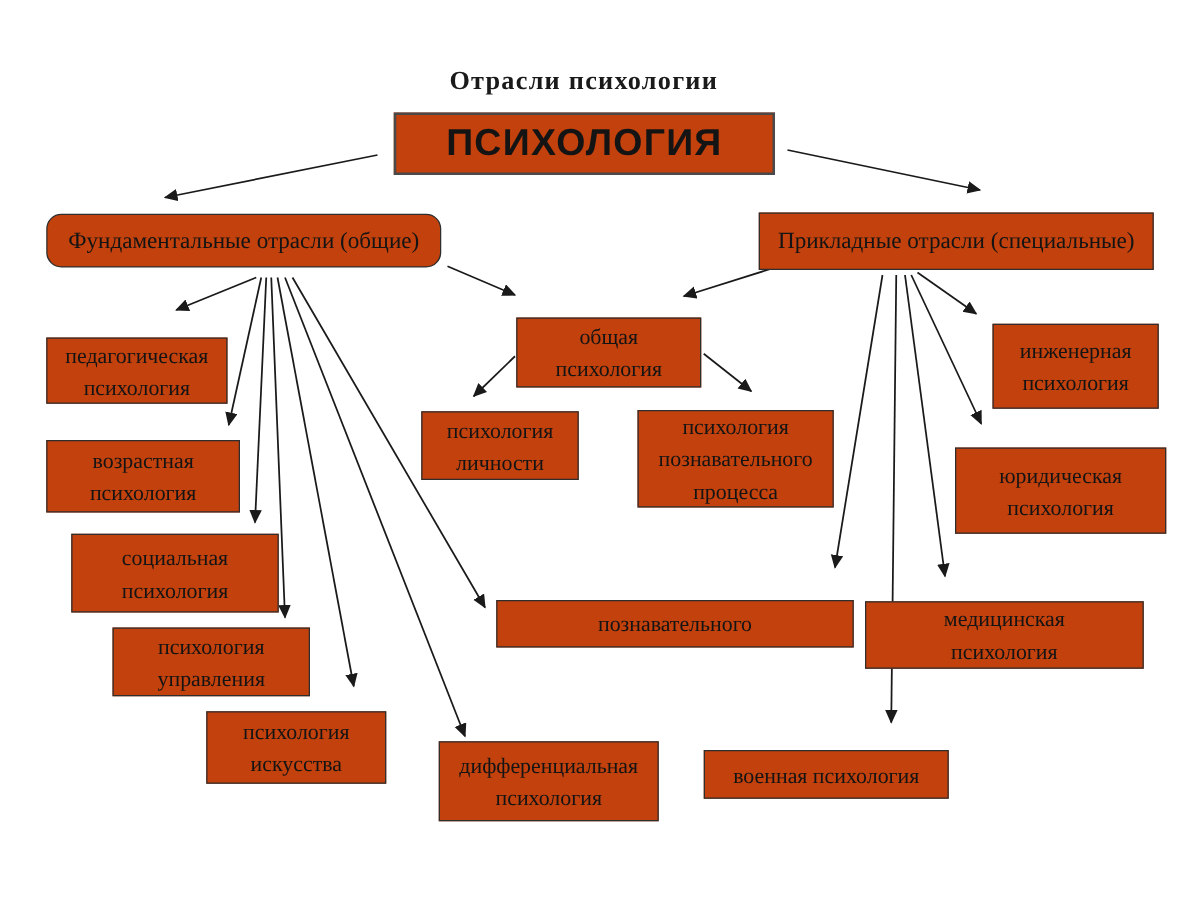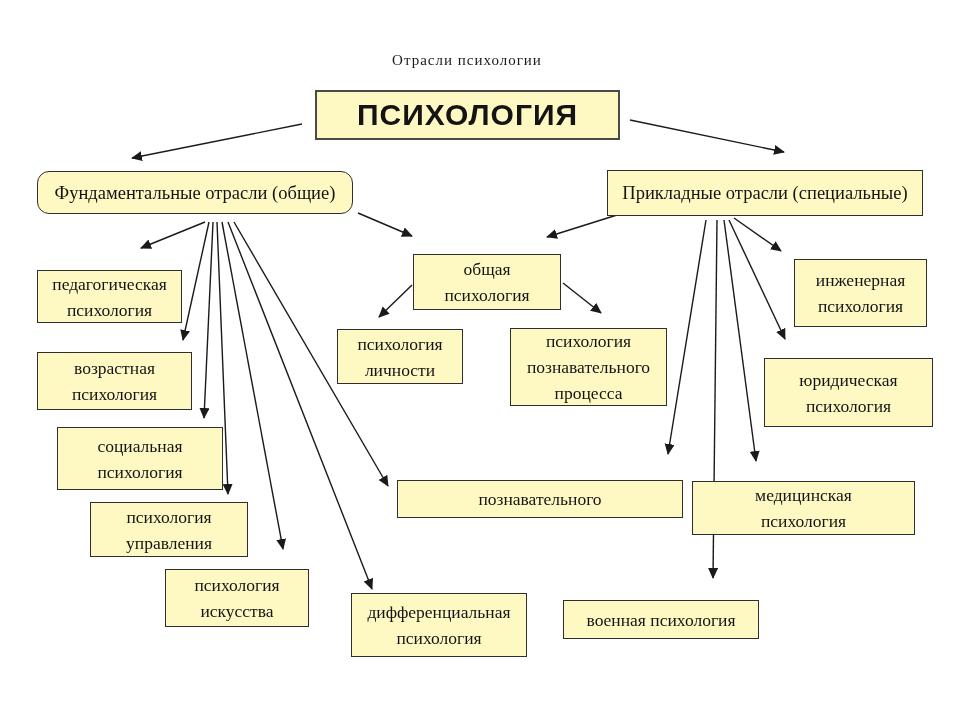--- a/index.html
+++ b/index.html
@@ -3,24 +3,24 @@
 <meta charset="utf-8">
 <style>
   html,body{margin:0;padding:0;background:#fff;}
   #slide{
     position:relative;width:960px;height:720px;background:#ffffff;overflow:hidden;
     font-family:"Liberation Serif", serif;color:#1a1a1a;
   }
   #arrows{position:absolute;left:0;top:0;width:960px;height:720px;pointer-events:none;}
   .title{
     position:absolute;left:167px;top:52px;width:600px;text-align:center;
-    font-size:15px;font-weight:normal;letter-spacing:1px;
+    font-size:21px;font-weight:bold;letter-spacing:1px;
   }
   .node{
-    position:absolute;box-sizing:border-box;background:#fef9c3;
+    position:absolute;box-sizing:border-box;background:#c2410c;
     border:1.5px solid #2e2e2e;
     display:flex;align-items:center;justify-content:center;
     text-align:center;white-space:pre-line;
     font-size:17.5px;line-height:26px;color:#141414;
   }
   .node.root{
     border:2px solid #4a4a4a;
     font-family:"Liberation Sans", sans-serif;
     font-size:30px;font-weight:bold;letter-spacing:1px;line-height:30px;
   }

